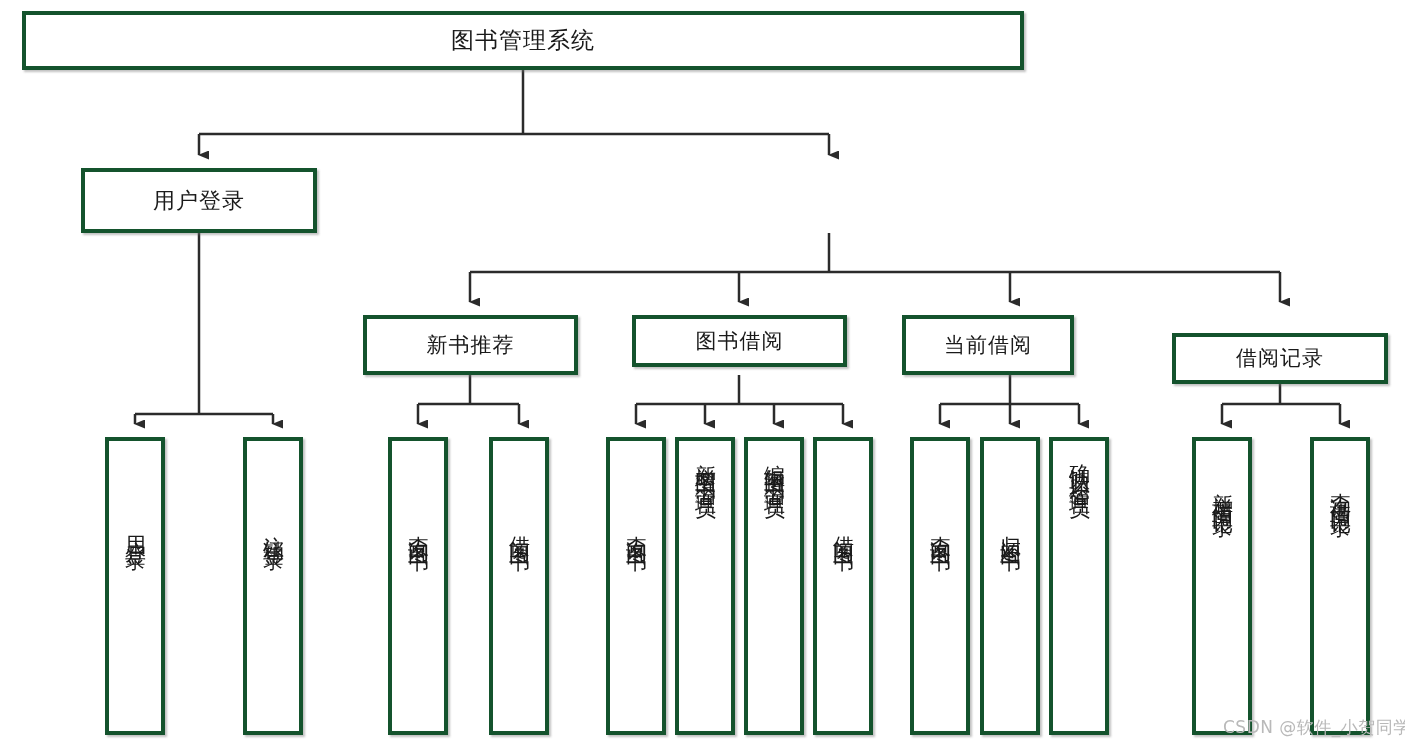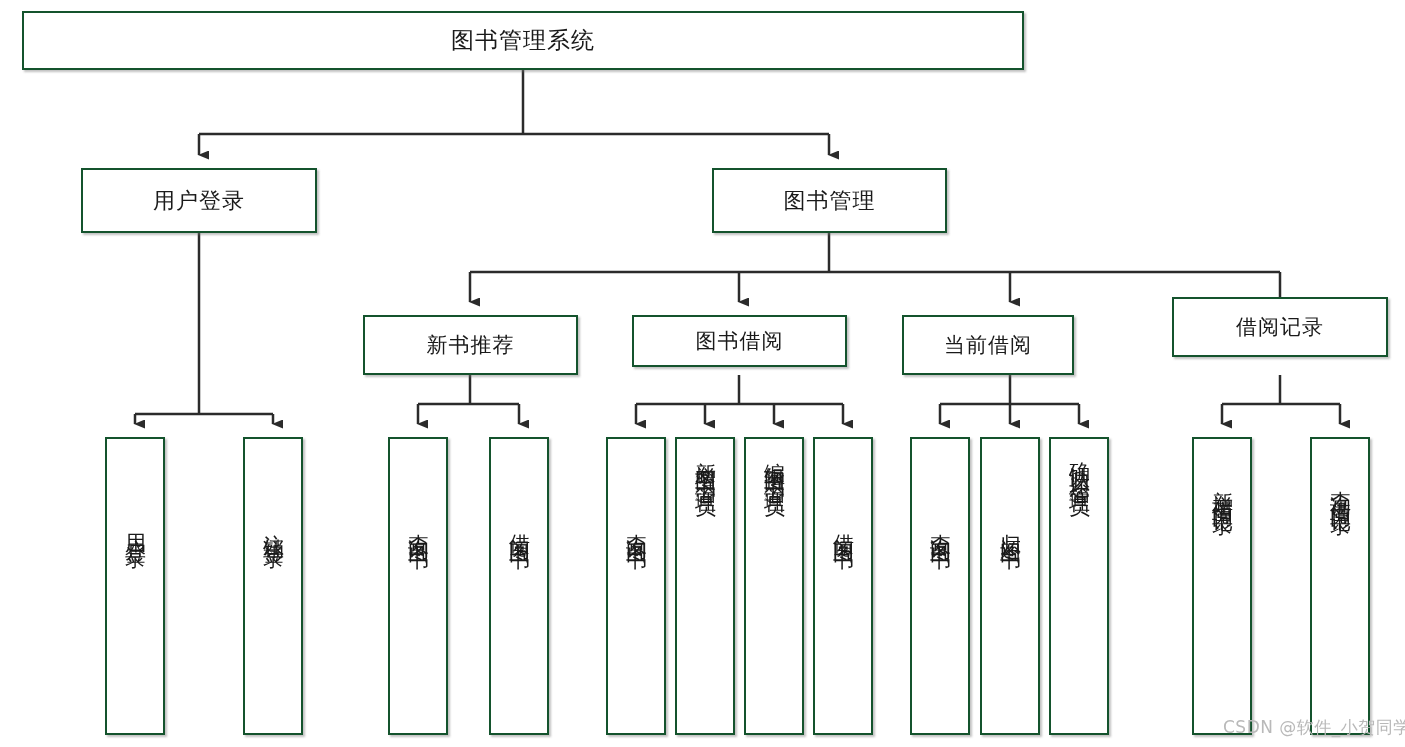--- a/index.html
+++ b/index.html
@@ -23,21 +23,21 @@
     left: 0;
     top: 0;
     width: 1405px;
     height: 747px;
     pointer-events: none;
   }
   .node {
     position: absolute;
     box-sizing: border-box;
     background: #ffffff;
-    border: 2px solid #14532d;
+    border: 4px solid #14532d;
     box-shadow: 2px 2px 2px rgba(120,120,120,0.45);
     display: flex;
     align-items: center;
     justify-content: center;
     color: #1a1a1a;
     letter-spacing: 1px;
   }
   .node .label {
     display: block;
     text-align: center;
@@ -124,34 +124,31 @@
     <path d="M1340,404 L1340,424" stroke="#2b2b2b" stroke-width="2.5" fill="none" marker-end="url(#arrow)"></path>
   </svg>
 
   <div class="node root horizontal" style="left:22px; top:11px; width:1002px; height:59px;">
     <span class="label">图书管理系统</span>
   </div>
 
   <div class="node lvl2 horizontal" style="left:81px; top:168px; width:236px; height:65px;">
     <span class="label">用户登录</span>
   </div>
-  <div class="node lvl2 horizontal" style="left:712px; top:168px; width:235px; height:65px;">
-    <span class="label">图书管理</span>
-  </div>
 
   <div class="node lvl3 horizontal" style="left:363px; top:315px; width:215px; height:60px;">
     <span class="label">新书推荐</span>
   </div>
   <div class="node lvl3 horizontal" style="left:632px; top:315px; width:215px; height:52px;">
     <span class="label">图书借阅</span>
   </div>
   <div class="node lvl3 horizontal" style="left:902px; top:315px; width:172px; height:60px;">
     <span class="label">当前借阅</span>
   </div>
-  <div class="node lvl3 horizontal" style="left:1172px; top:297px; width:216px; height:60px;">
+  <div class="node lvl3 horizontal" style="left:1172px; top:333px; width:216px; height:51px;">
     <span class="label">借阅记录</span>
   </div>
 
   <div class="node leaf vertical" style="left:105px; top:437px; width:60px; height:298px; padding-top:78px;">
     <span class="label">用户登录</span>
   </div>
   <div class="node leaf vertical" style="left:243px; top:437px; width:60px; height:298px; padding-top:78px;">
     <span class="label">注销登录</span>
   </div>
 

